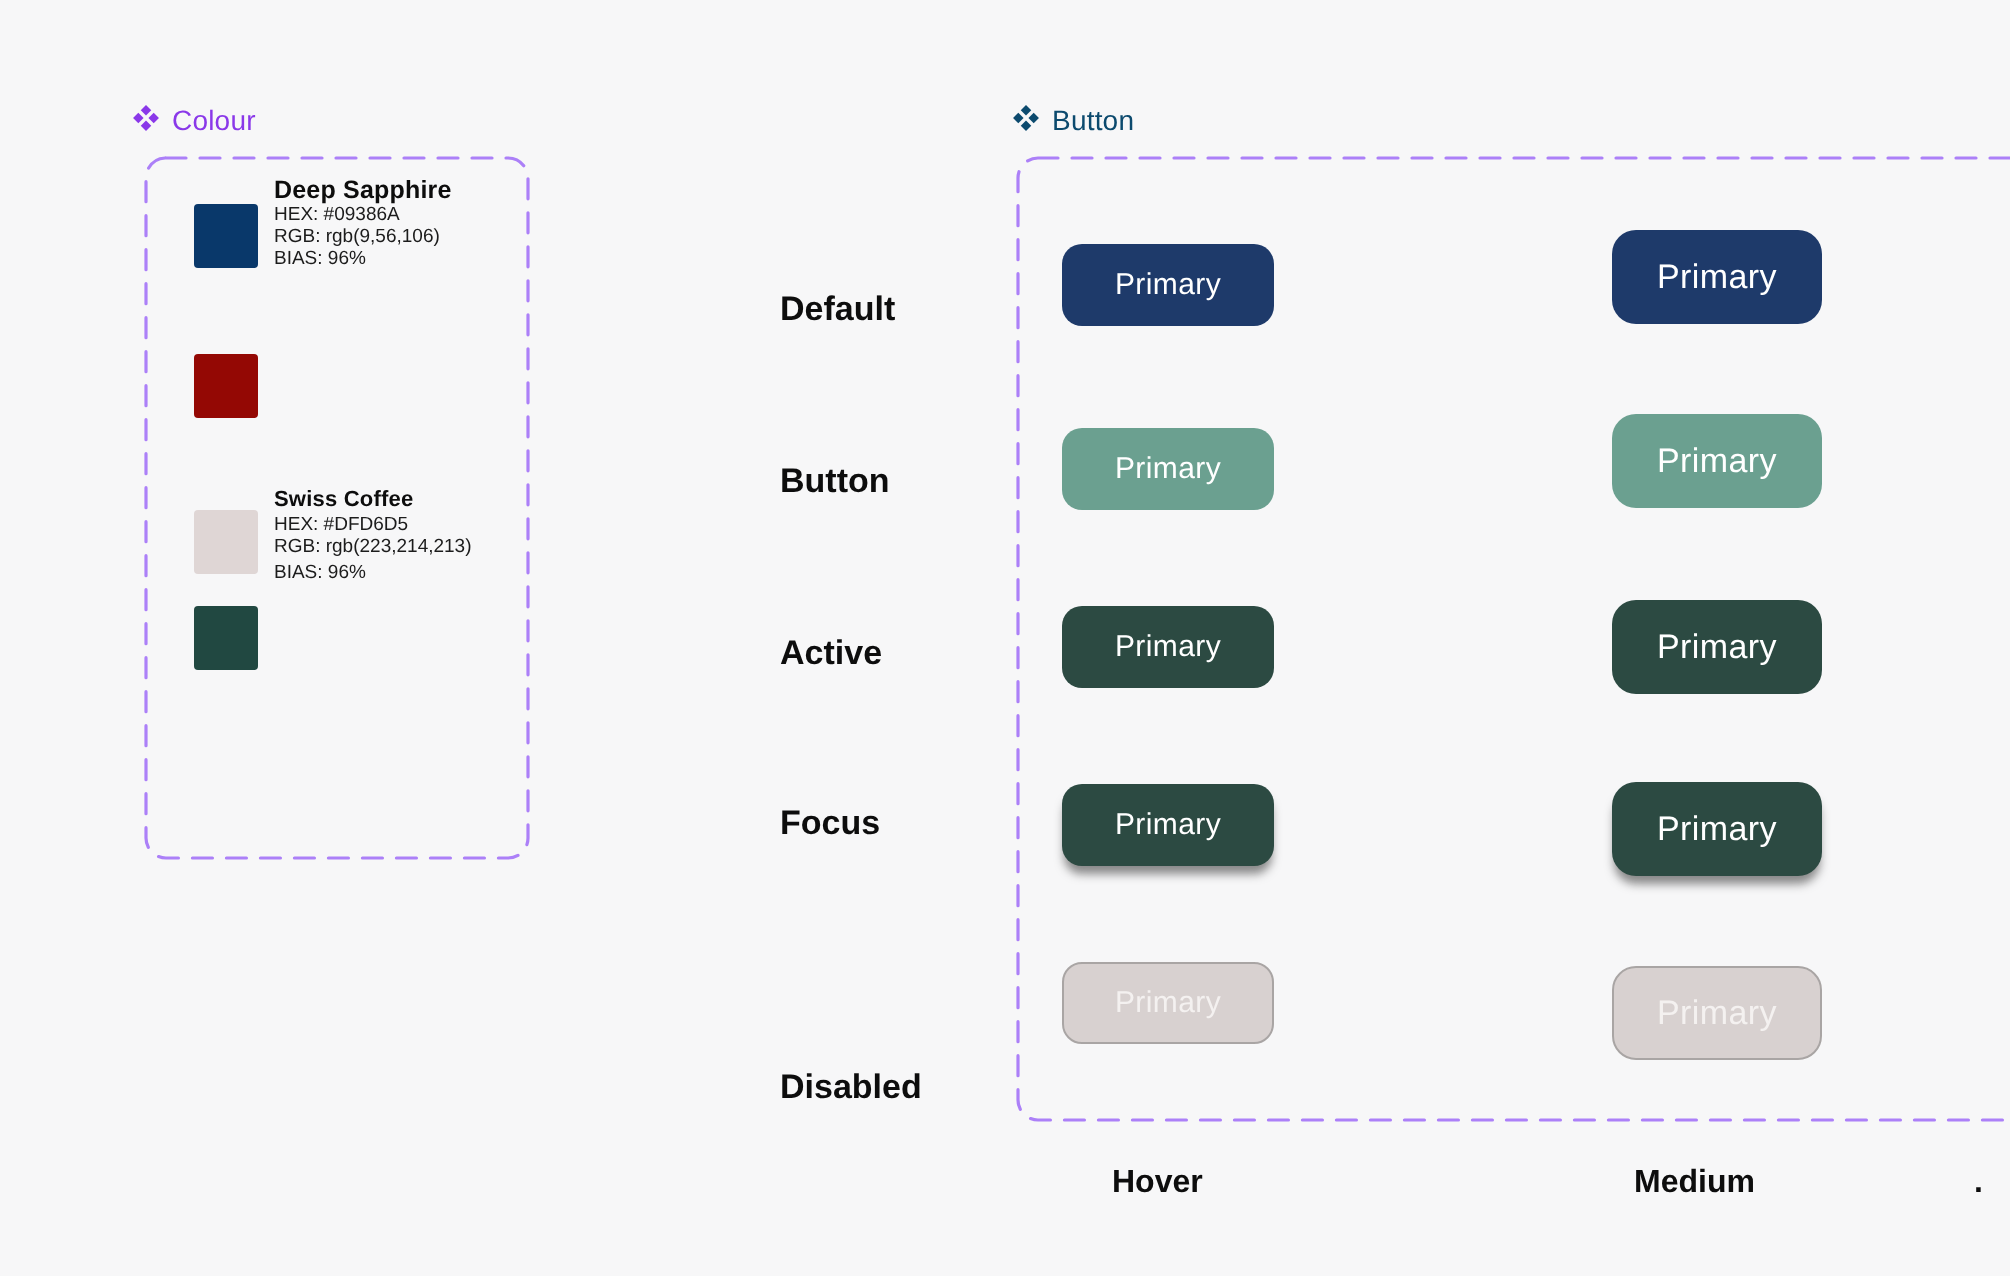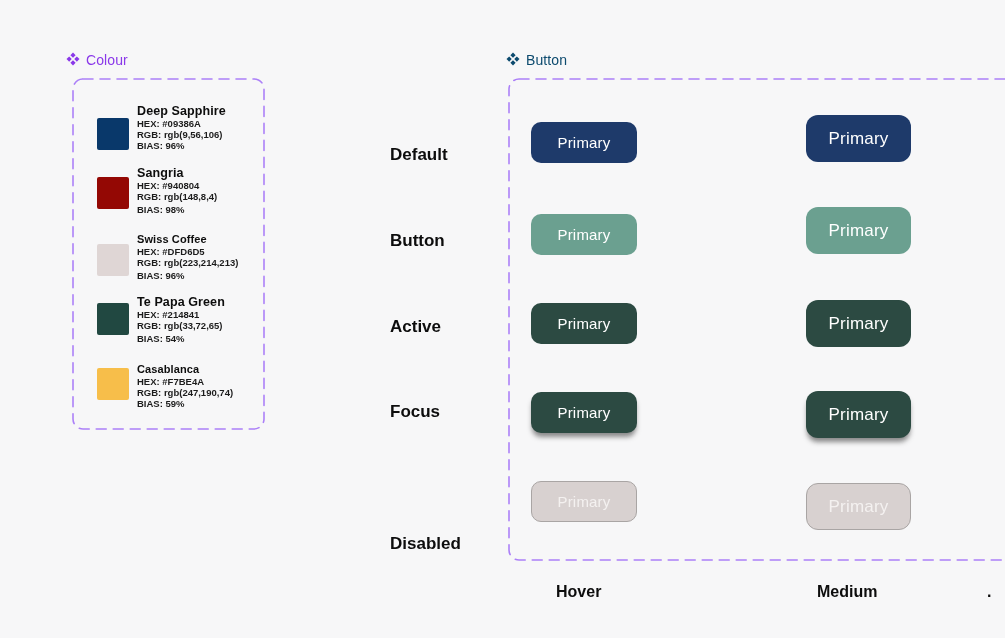--- a/index.html
+++ b/index.html
@@ -50,21 +50,21 @@
   }
   .entry-text { color: #161616; }
   .entry-name {
     font-size: 12.5px;
     font-weight: 700;
     line-height: 14px;
     letter-spacing: .1px;
     color: #0d0d0d;
   }
   .entry-name.small-title { font-size: 11px; line-height: 13px; }
-  .entry-detail { font-size: 9.5px; line-height: 11px; color: #1c1c1c; font-weight: bold; }
+  .entry-detail { font-size: 9.5px; line-height: 11px; color: #1c1c1c; }
 
   
   .state-label {
     position: absolute;
     left: 390px;
     font-size: 17px;
     font-weight: 700;
     color: #0d0d0d;
   }
   .btn {
@@ -115,69 +115,48 @@
         <path d="M3.6 5 L6.6 8 L3.6 11 L0.6 8 Z"></path>
       </svg>
     </span>
     <span>Colour</span>
   </div>
 
   <svg class="dashed-svg" style="left:72px; top:78px;" width="194" height="353">
     <rect x="1" y="1" width="191" height="350" rx="10" style="stroke: rgb(172, 128, 248);"></rect>
   </svg>
 
-  <div class="colour-entry" style="top:118px;">
+  <div class="colour-entry" style="top:102px;">
     <div class="swatch" style="background: rgb(9, 56, 106);"></div>
     <div class="entry-text" style="margin-top:-14px;">
       <div class="entry-name">Deep Sapphire</div>
       <div class="entry-detail">HEX: #09386A</div>
       <div class="entry-detail">RGB: rgb(9,56,106)</div>
       <div class="entry-detail">BIAS: 96%</div>
     </div>
   </div>
 
   <div class="colour-entry" style="top:177px;">
     <div class="swatch" style="background: rgb(148, 8, 4);"></div>
-    <div class="entry-text" style="margin-top:-11px;">
-      <div class="entry-name">Sangria</div>
-      <div class="entry-detail">HEX: #940804</div>
-      <div class="entry-detail">RGB: rgb(148,8,4)</div>
-      <div class="entry-detail" style="margin-top:2px;">BIAS: 98%</div>
-    </div>
   </div>
 
-  <div class="colour-entry" style="top:244px;">
+  <div class="colour-entry" style="top:255px;">
     <div class="swatch" style="background: rgb(223, 214, 213);"></div>
     <div class="entry-text" style="margin-top:-11px;">
       <div class="entry-name small-title">Swiss Coffee</div>
       <div class="entry-detail">HEX: #DFD6D5</div>
       <div class="entry-detail">RGB: rgb(223,214,213)</div>
       <div class="entry-detail" style="margin-top:2px;">BIAS: 96%</div>
     </div>
   </div>
 
   <div class="colour-entry" style="top:303px;">
     <div class="swatch" style="background: rgb(33, 72, 65);"></div>
-    <div class="entry-text" style="margin-top:-8px;">
-      <div class="entry-name">Te Papa Green</div>
-      <div class="entry-detail">HEX: #214841</div>
-      <div class="entry-detail">RGB: rgb(33,72,65)</div>
-      <div class="entry-detail" style="margin-top:2px;">BIAS: 54%</div>
-    </div>
   </div>
 
-  <div class="colour-entry" style="top:368px;">
-    <div class="swatch" style="background: rgb(247, 190, 74);"></div>
-    <div class="entry-text" style="margin-top:-5px;">
-      <div class="entry-name small-title">Casablanca</div>
-      <div class="entry-detail">HEX: #F7BE4A</div>
-      <div class="entry-detail">RGB: rgb(247,190,74)</div>
-      <div class="entry-detail">BIAS: 59%</div>
-    </div>
-  </div>
 
   <div class="sec-header" style="left: 506px; top: 52px; color: #0c4a6e;">
     <span class="comp-icon">
       <svg width="14" height="14" viewBox="0 0 16 16" fill="currentColor">
         <path d="M8 0.6 L11 3.6 L8 6.6 L5 3.6 Z"></path>
         <path d="M12.4 5 L15.4 8 L12.4 11 L9.4 8 Z"></path>
         <path d="M8 9.4 L11 12.4 L8 15.4 L5 12.4 Z"></path>
         <path d="M3.6 5 L6.6 8 L3.6 11 L0.6 8 Z"></path>
       </svg>
     </span>

